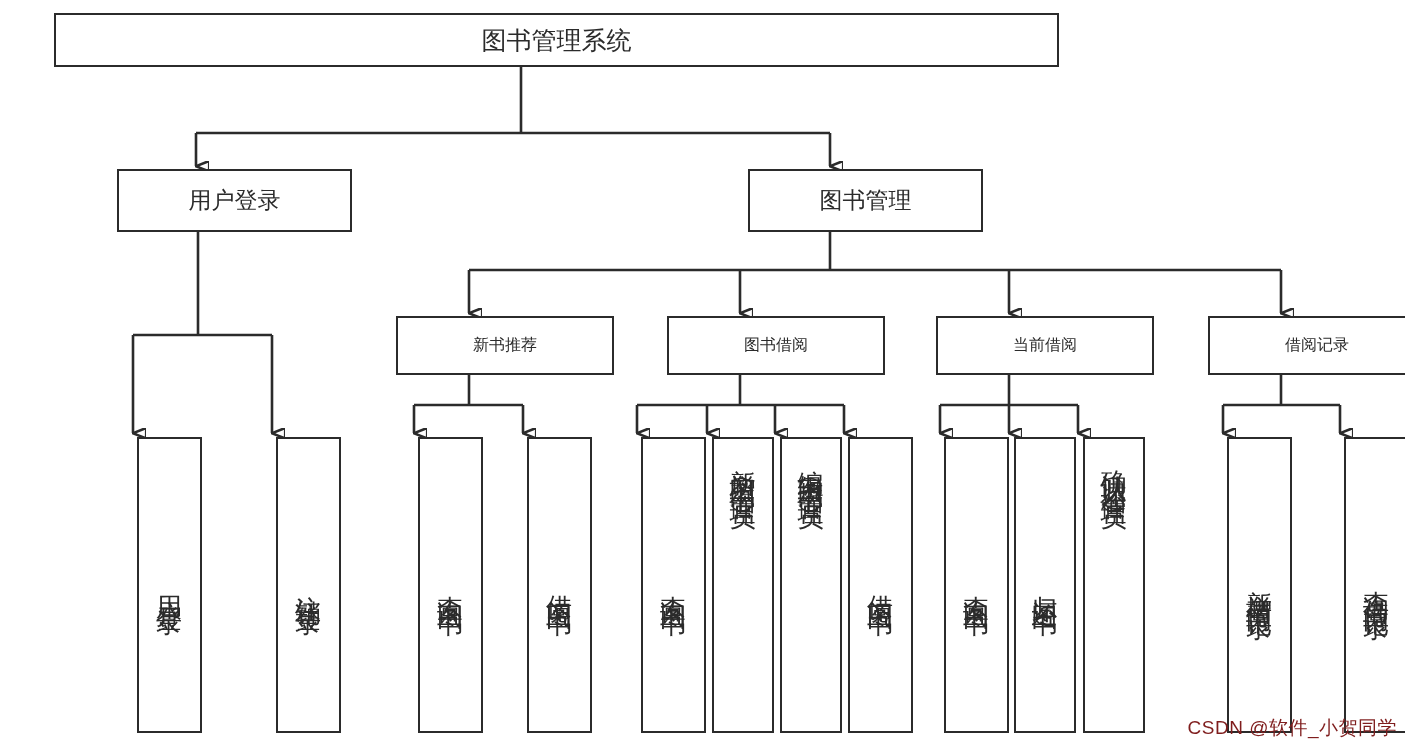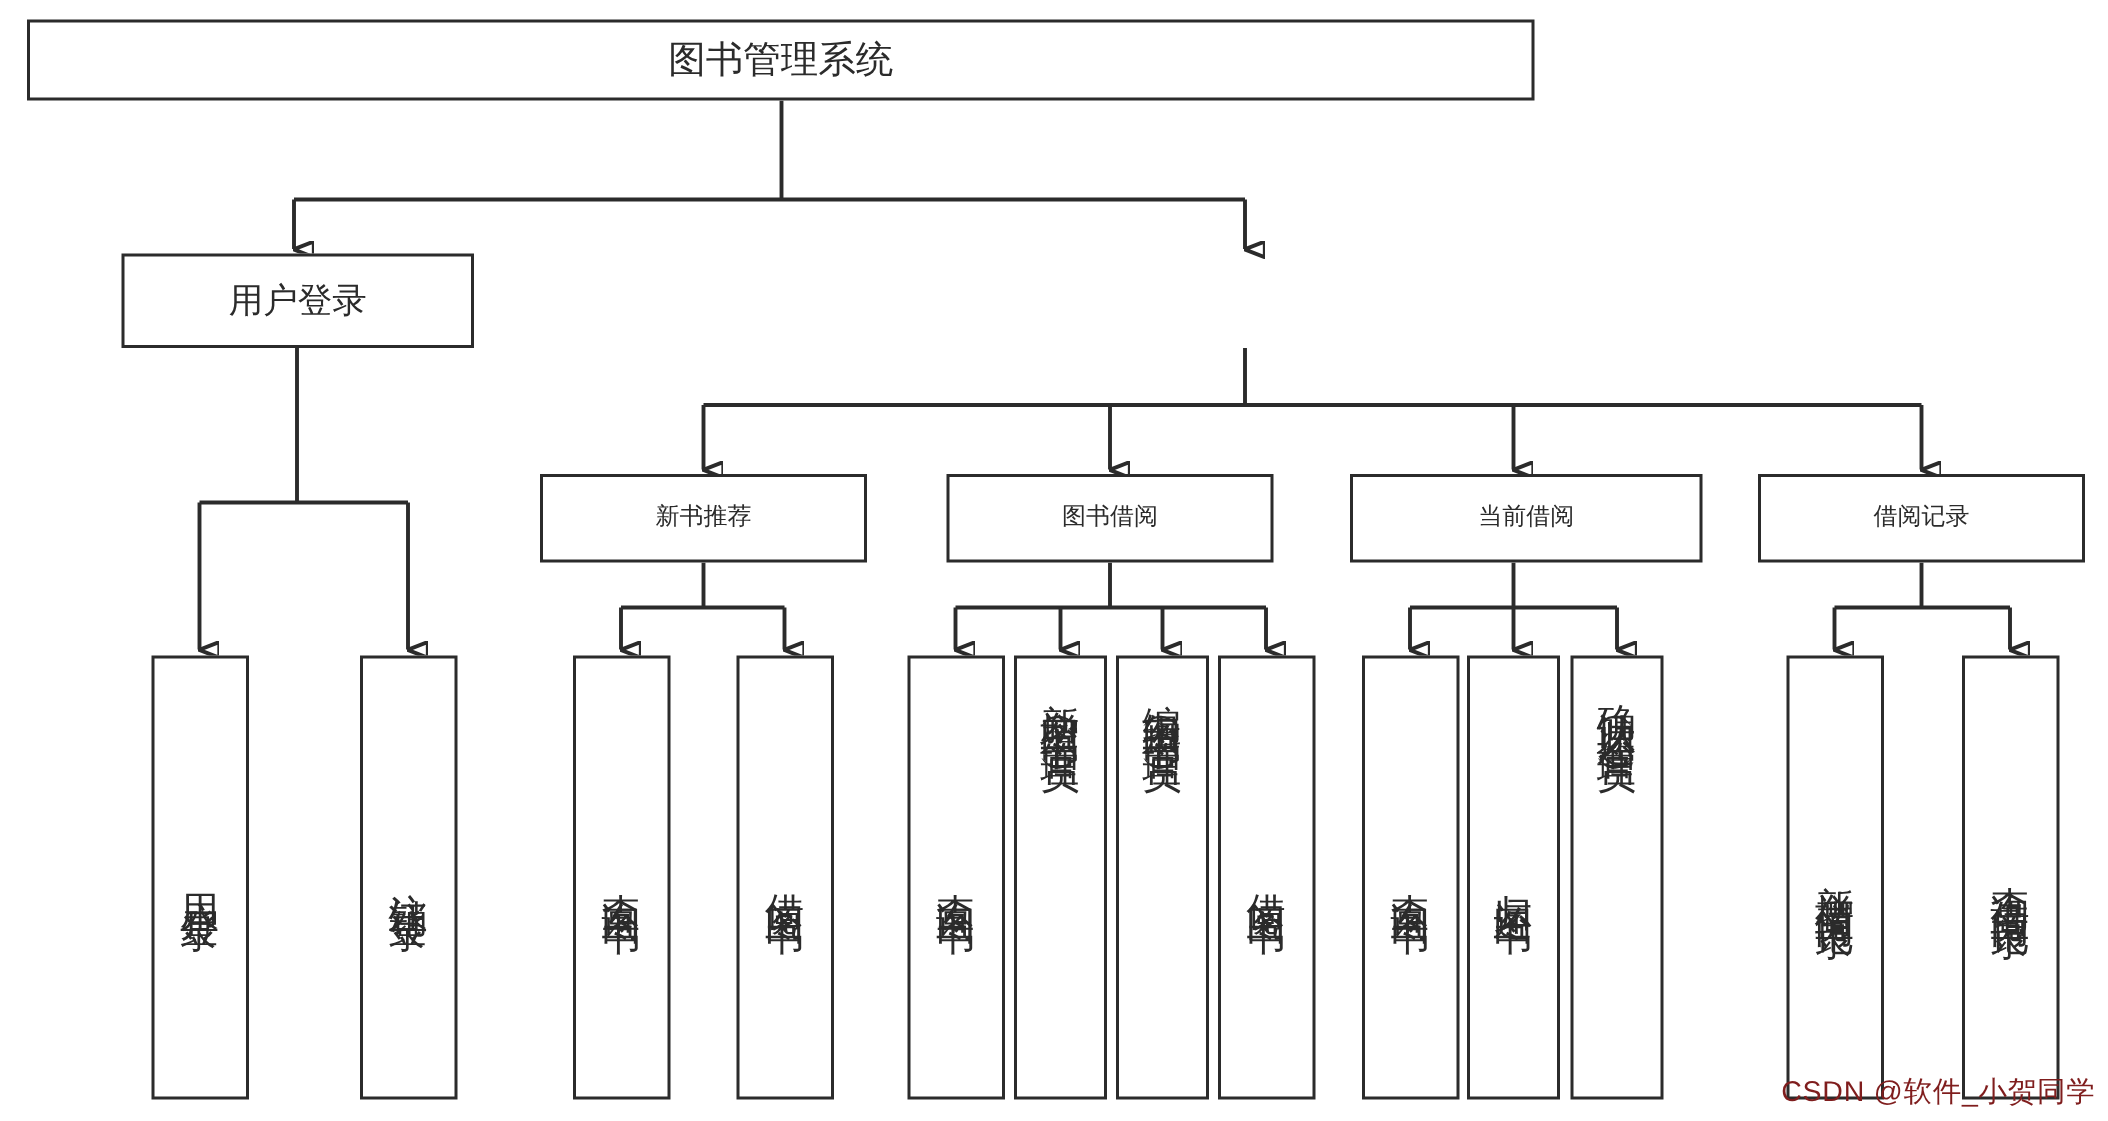--- a/index.html
+++ b/index.html
@@ -10,20 +10,21 @@
     position:absolute;
     box-sizing:border-box;
     border:2.5px solid #2b2b2b;
     background:#ffffff;
     color:#2b2b2b;
     display:flex;
     align-items:center;
     justify-content:center;
     text-align:left;
     line-height:1.16;
+    margin-left:36px;
   }
   .node.root{font-size:25px;}
   .node.lvl2{font-size:23px;}
   .node.lvl3{font-size:16px;}
 
   
   .node.leaf{
     writing-mode:vertical-rl;
     text-orientation:upright;
     font-size:26px;
@@ -100,26 +101,27 @@
     <line x1="1281" y1="375" x2="1281" y2="405"></line>
     <line x1="1223" y1="405" x2="1340" y2="405"></line>
     <line x1="1223" y1="405" x2="1223" y2="433" marker-end="url(#arrow)"></line>
     <line x1="1340" y1="405" x2="1340" y2="433" marker-end="url(#arrow)"></line>
   </svg>
 
   <div class="node root" style="left:18px;top:13px;width:1005px;height:54px;">图书管理系统</div>
 
   <div class="node lvl2" style="left:81px;top:169px;width:235px;height:63px;">用户登录</div>
 
+  <div class="node lvl2" style="left:712px;top:169px;width:235px;height:63px;">图书管理</div>
 
   <div class="node lvl3" style="left:360px;top:316px;width:218px;height:59px;">新书推荐</div>
 
   <div class="node lvl3" style="left:631px;top:316px;width:218px;height:59px;">图书借阅</div>
 
-  <div class="node lvl3" style="left:900px;top:316px;width:235px;height:59px;">当前借阅</div>
+  <div class="node lvl3" style="left:900px;top:316px;width:218px;height:59px;">当前借阅</div>
 
   <div class="node lvl3" style="left:1172px;top:316px;width:218px;height:59px;">借阅记录</div>
 
   <div class="node leaf" style="left:101px;top:437px;width:65px;height:296px;">用户登录</div>
 
   <div class="node leaf" style="left:240px;top:437px;width:65px;height:296px;">注销登录</div>
 
   <div class="node leaf" style="left:382px;top:437px;width:65px;height:296px;">查询图书</div>
 
   <div class="node leaf" style="left:491px;top:437px;width:65px;height:296px;">借阅图书</div>

